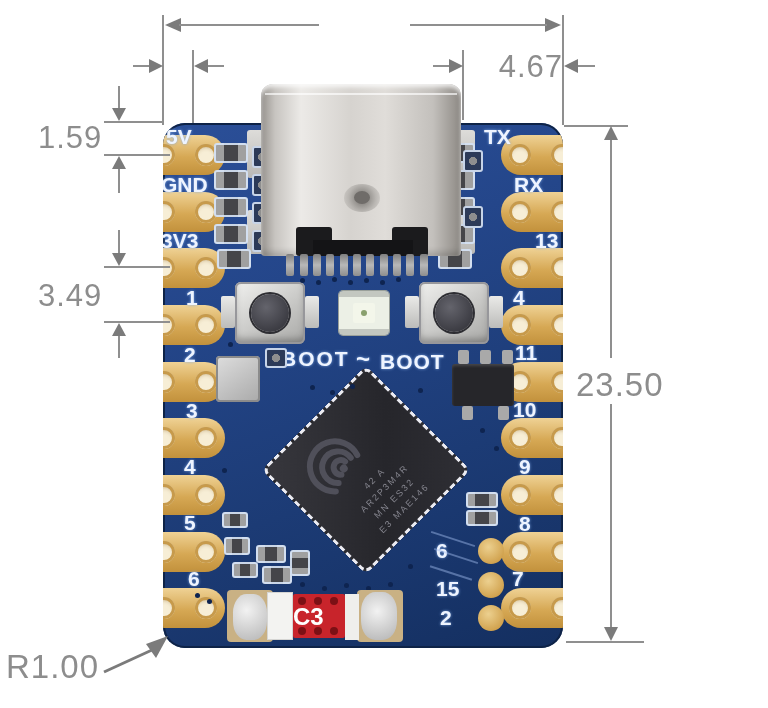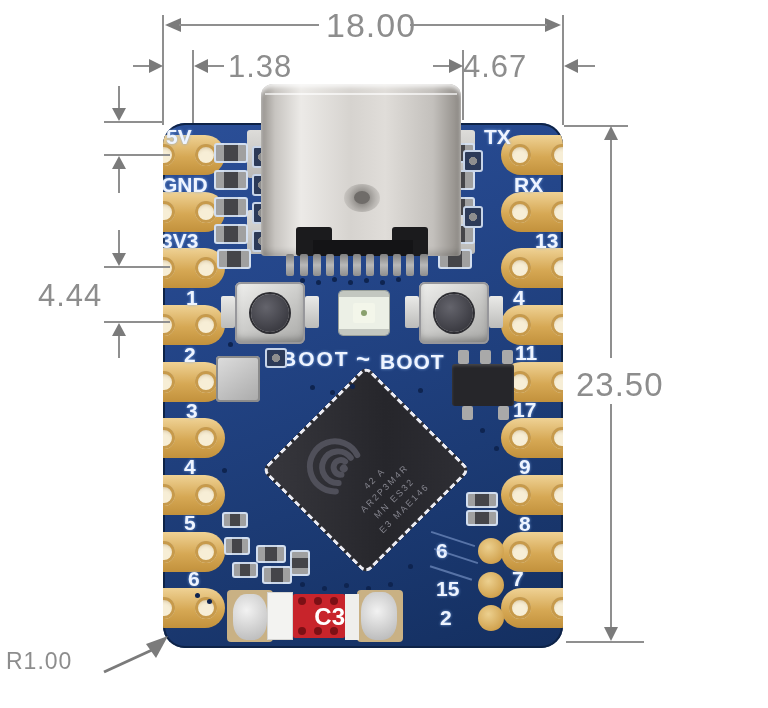--- a/index.html
+++ b/index.html
@@ -143,21 +143,21 @@
     <div class="pinlabel" style="left:23px;top:276px">3</div>
     <div class="pinlabel" style="left:21px;top:332px">4</div>
     <div class="pinlabel" style="left:21px;top:388px">5</div>
     <div class="pinlabel" style="left:25px;top:444px">6</div>
 
     <div class="pinlabel" style="left:321px;top:2px">TX</div>
     <div class="pinlabel" style="left:351px;top:50px">RX</div>
     <div class="pinlabel" style="left:372px;top:106px">13</div>
     <div class="pinlabel" style="left:350px;top:163px">4</div>
     <div class="pinlabel" style="left:352px;top:218px">11</div>
-    <div class="pinlabel" style="left:350px;top:275px">17</div>
+    <div class="pinlabel" style="left:350px;top:275px">10</div>
     <div class="pinlabel" style="left:356px;top:332px">9</div>
     <div class="pinlabel" style="left:356px;top:389px">8</div>
     <div class="pinlabel" style="left:349px;top:444px">7</div>
 
     <div class="pinlabel" style="left:273px;top:416px">6</div>
     <div class="pinlabel" style="left:273px;top:454px">15</div>
     <div class="pinlabel" style="left:277px;top:483px">2</div>
 
     <div class="nub" style="left:84px;top:7px;height:48px"></div>
     <div class="nub" style="left:84px;top:87px;height:44px"></div>
@@ -270,21 +270,21 @@
     <div class="abs" style="left:198px;top:469px;width:36px;height:48px;border-radius:40%;background:radial-gradient(circle at 45% 40%,#f2f2f2,#b2b2b2)"></div>
     <div class="abs" style="left:104px;top:469px;width:26px;height:48px;background:#f3f3f1;border:1px solid #d5d5d3"></div>
     <div class="abs" style="left:182px;top:471px;width:14px;height:46px;background:#efefec"></div>
     <div class="abs" style="left:130px;top:471px;width:52px;height:44px;background:#c8242b;border-radius:2px">
       <div class="redhole" style="left:5px;top:3px"></div>
         <div class="redhole" style="left:21px;top:3px"></div>
         <div class="redhole" style="left:37px;top:3px"></div>
       <div class="redhole" style="left:5px;top:33px"></div>
         <div class="redhole" style="left:21px;top:33px"></div>
         <div class="redhole" style="left:37px;top:33px"></div>
-      <div class="abs" style="left:0;top:9px;width:52px;text-align:right;color:#fff;font-weight:bold;font-size:24px">C3</div>
+      <div class="abs" style="left:0;top:9px;width:52px;text-align:left;color:#fff;font-weight:bold;font-size:24px">C3</div>
     </div>
   </div>
 
   <div class="abs" style="left:261px;top:84px;width:200px;height:172px;border-radius:12px 12px 4px 4px;
        background:linear-gradient(90deg,#96928d 0,#c7c4c0 7%,#eceae7 20%,#d6d3cf 45%,#e0ddd9 62%,#c3c0bc 86%,#8d8984 100%);
        box-shadow:inset 0 3px 4px rgba(255,255,255,.8), inset 0 -4px 6px rgba(0,0,0,.18)">
     <div class="abs" style="left:4px;top:9px;width:192px;height:2px;background:rgba(255,255,255,.65)"></div>
     <div class="abs" style="left:83px;top:100px;width:36px;height:28px;border-radius:50%;background:radial-gradient(circle,#8f8c88 25%,#b9b6b2 60%,rgba(185,182,178,0))"></div>
     <div class="abs" style="left:93px;top:107px;width:16px;height:13px;border-radius:50%;background:#6f6c69"></div>
     <div class="abs" style="left:35px;top:143px;width:36px;height:29px;background:#1b1b1d;border-radius:3px"></div>
@@ -303,59 +303,58 @@
   <div class="usbpin" style="left:393px"></div>
   <div class="usbpin" style="left:406px"></div>
   <div class="usbpin" style="left:420px"></div>
 
   <div class="dline" style="left:162px;top:15px;width:2px;height:110px"></div>
   <div class="dline" style="left:562px;top:15px;width:2px;height:110px"></div>
   <div class="arr" style="left:165px;top:18px;border-top:7px solid transparent;border-bottom:7px solid transparent;border-right:16px solid #7b7b7b"></div>
   <div class="arr" style="left:545px;top:18px;border-top:7px solid transparent;border-bottom:7px solid transparent;border-left:16px solid #7b7b7b"></div>
   <div class="dline" style="left:179px;top:24px;width:140px;height:2px"></div>
   <div class="dline" style="left:410px;top:24px;width:137px;height:2px"></div>
-  <div class="dimtxt" style="left:326px;top:6px;font-size:34px">18.00</div>
 
   <div class="dline" style="left:192px;top:50px;width:2px;height:73px"></div>
   <div class="dline" style="left:133px;top:65px;width:17px;height:2px"></div>
   <div class="arr" style="left:149px;top:59px;border-top:7px solid transparent;border-bottom:7px solid transparent;border-left:14px solid #7b7b7b"></div>
   <div class="arr" style="left:194px;top:59px;border-top:7px solid transparent;border-bottom:7px solid transparent;border-right:14px solid #7b7b7b"></div>
   <div class="dline" style="left:208px;top:65px;width:16px;height:2px"></div>
-  <div class="dimtxt" style="left:228px;top:49px">1.38</div>
 
   <div class="dline" style="left:462px;top:50px;width:2px;height:70px"></div>
   <div class="dline" style="left:433px;top:65px;width:16px;height:2px"></div>
   <div class="arr" style="left:449px;top:59px;border-top:7px solid transparent;border-bottom:7px solid transparent;border-left:14px solid #7b7b7b"></div>
   <div class="arr" style="left:564px;top:59px;border-top:7px solid transparent;border-bottom:7px solid transparent;border-right:14px solid #7b7b7b"></div>
   <div class="dline" style="left:578px;top:65px;width:17px;height:2px"></div>
-  <div class="dimtxt" style="left:463px;top:49px;width:100px;text-align:left">4.67</div>
+  <div class="dimtxt" style="left:463px;top:49px;width:100px;text-align:right">4.67</div>
 
   <div class="dline" style="left:104px;top:121px;width:60px;height:2px"></div>
   <div class="dline" style="left:104px;top:154px;width:66px;height:2px"></div>
   <div class="dline" style="left:118px;top:86px;width:2px;height:24px"></div>
   <div class="arr" style="left:112px;top:108px;border-left:7px solid transparent;border-right:7px solid transparent;border-top:13px solid #7b7b7b"></div>
   <div class="arr" style="left:112px;top:156px;border-left:7px solid transparent;border-right:7px solid transparent;border-bottom:13px solid #7b7b7b"></div>
   <div class="dline" style="left:118px;top:169px;width:2px;height:24px"></div>
+  <div class="dimtxt" style="left:38px;top:120px">1.59</div>
 
   <div class="dline" style="left:104px;top:266px;width:66px;height:2px"></div>
   <div class="dline" style="left:104px;top:321px;width:66px;height:2px"></div>
   <div class="dline" style="left:118px;top:230px;width:2px;height:23px"></div>
   <div class="arr" style="left:112px;top:253px;border-left:7px solid transparent;border-right:7px solid transparent;border-top:13px solid #7b7b7b"></div>
   <div class="arr" style="left:112px;top:323px;border-left:7px solid transparent;border-right:7px solid transparent;border-bottom:13px solid #7b7b7b"></div>
   <div class="dline" style="left:118px;top:336px;width:2px;height:22px"></div>
-  <div class="dimtxt" style="left:38px;top:278px">4.44</div>
+  <div class="dimtxt" style="left:38px;top:278px">3.49</div>
 
   <div class="dline" style="left:564px;top:125px;width:64px;height:2px"></div>
   <div class="dline" style="left:566px;top:641px;width:78px;height:2px"></div>
   <div class="arr" style="left:604px;top:126px;border-left:7px solid transparent;border-right:7px solid transparent;border-bottom:14px solid #7b7b7b"></div>
   <div class="dline" style="left:610px;top:140px;width:2px;height:218px"></div>
   <div class="dimtxt" style="left:576px;top:366px;font-size:33px">23.50</div>
   <div class="dline" style="left:610px;top:404px;width:2px;height:224px"></div>
   <div class="arr" style="left:604px;top:627px;border-left:7px solid transparent;border-right:7px solid transparent;border-top:14px solid #7b7b7b"></div>
 
-  <div class="dimtxt" style="left:6px;top:648px;font-size:23px">R1.00</div>
+  <div class="dimtxt" style="left:6px;top:648px;font-size:33px">R1.00</div>
   <svg class="abs" style="left:100px;top:626px" width="78" height="50" viewBox="0 0 78 50">
     <line x1="4" y1="46" x2="52" y2="24" stroke="#7b7b7b" stroke-width="3"></line>
     <polygon points="68,10 46,18 56,32" fill="#7b7b7b"></polygon>
   </svg>
 
 
 </div>
 
 </body></html>

